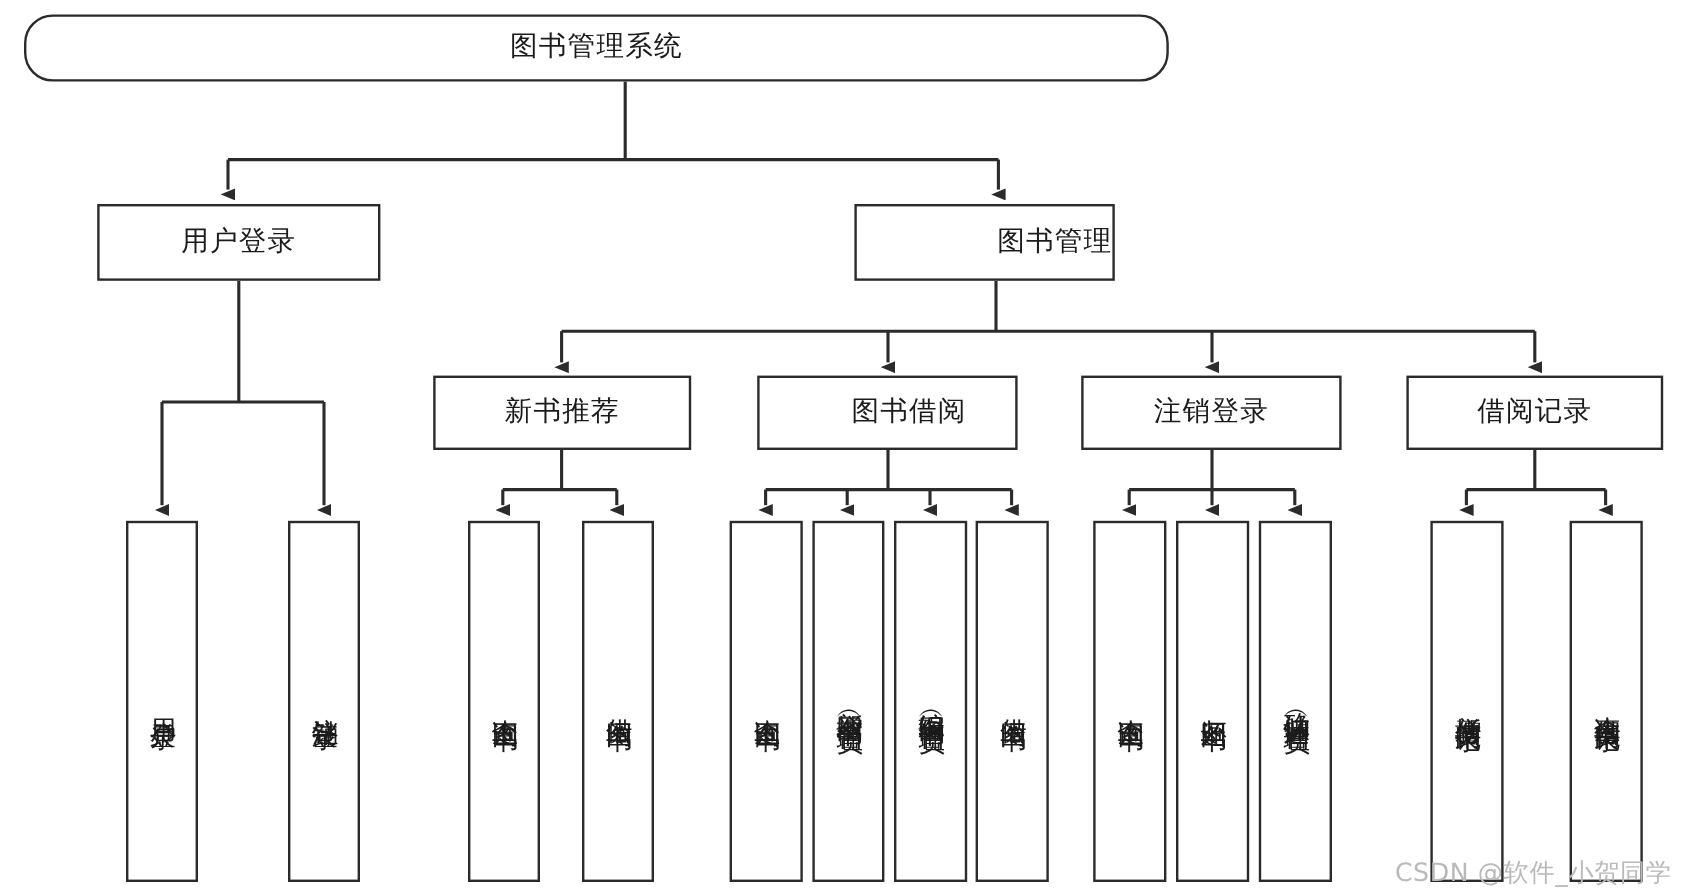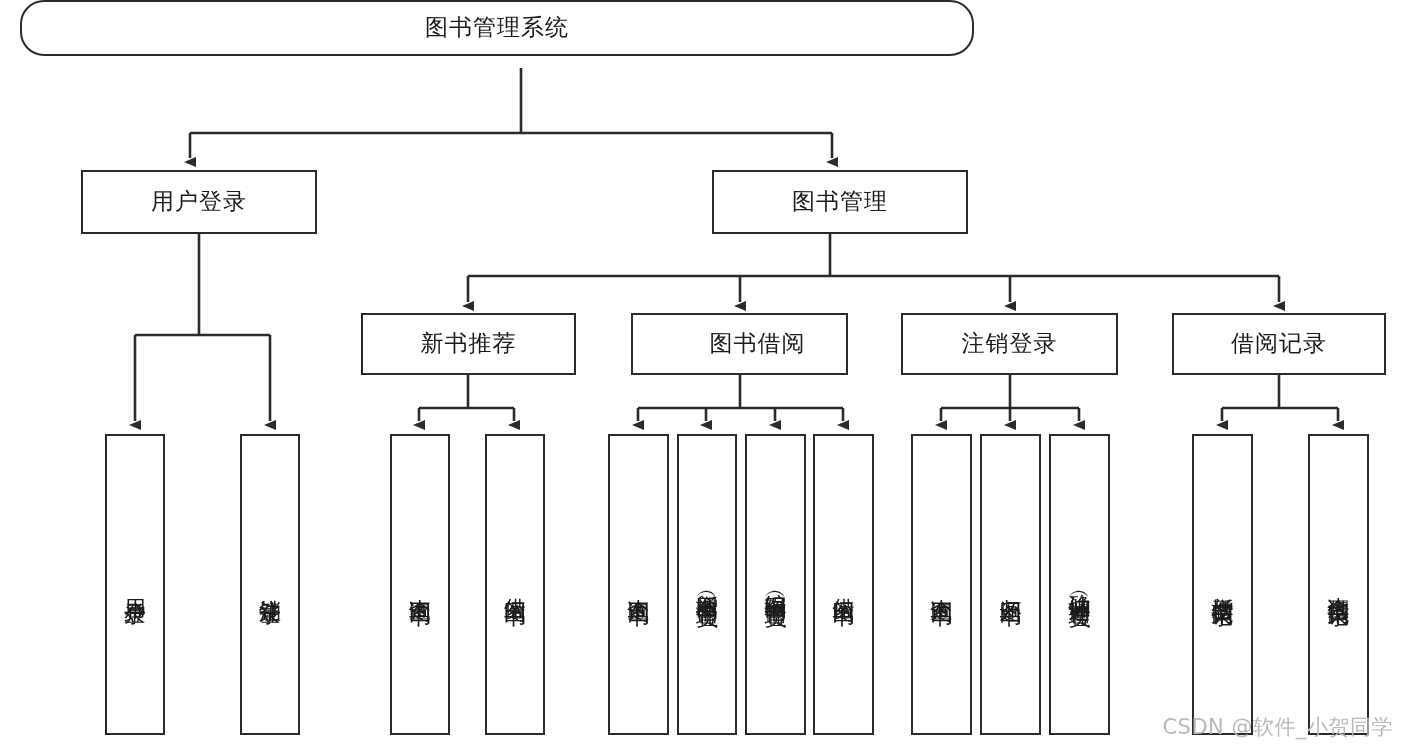--- a/index.html
+++ b/index.html
@@ -113,28 +113,28 @@
       <path d="M1010,408 L1010,421" marker-end="url(#arrow)"></path>
       <path d="M1079,408 L1079,421" marker-end="url(#arrow)"></path>
 
       <path d="M1279,375 L1279,408"></path>
       <path d="M1222,408 L1338,408"></path>
       <path d="M1222,408 L1222,421" marker-end="url(#arrow)"></path>
       <path d="M1338,408 L1338,421" marker-end="url(#arrow)"></path>
     </g>
   </svg>
 
-  <div class="node horiz" style="left:20px; top:0; width:954px; height:56px;border-radius:24px;">
+  <div class="node horiz" style="left:20px; top:12px; width:954px; height:56px;border-radius:24px;">
     <span class="lbl">图书管理系统</span>
   </div>
 
   <div class="node horiz" style="left:81px; top:170px; width:236px; height:64px;">
     <span class="lbl">用户登录</span>
   </div>
-  <div class="node horiz" style="left:712px; top:170px; width:256px; height:64px;">
+  <div class="node horiz" style="left:712px; top:170px; width:217px; height:64px;justify-content:flex-end;">
     <span class="lbl">图书管理</span>
   </div>
 
   <div class="node horiz" style="left:361px; top:313px; width:215px; height:62px;">
     <span class="lbl">新书推荐</span>
   </div>
   <div class="node horiz" style="left:631px; top:313px; width:217px; height:62px;padding-left:36px;">
     <span class="lbl">图书借阅</span>
   </div>
   <div class="node horiz" style="left:901px; top:313px; width:217px; height:62px;">

